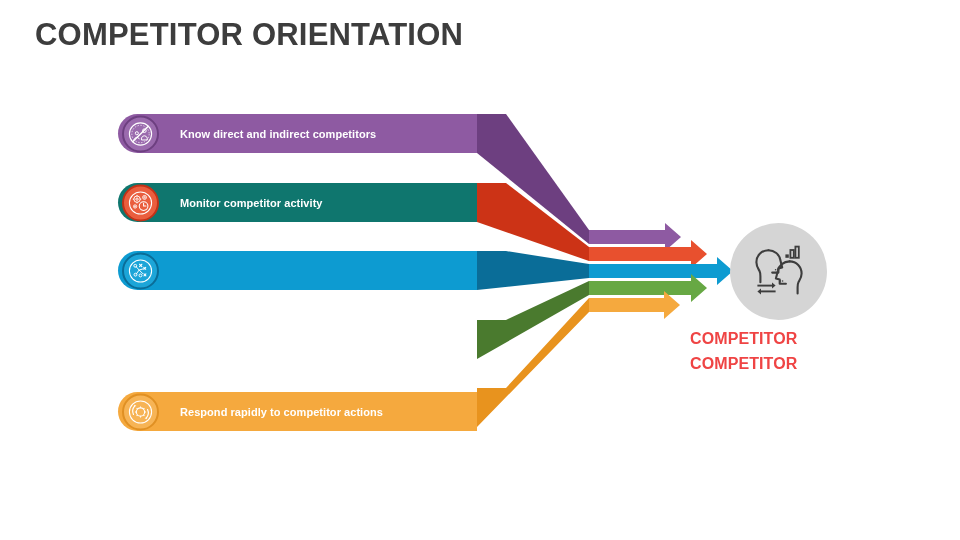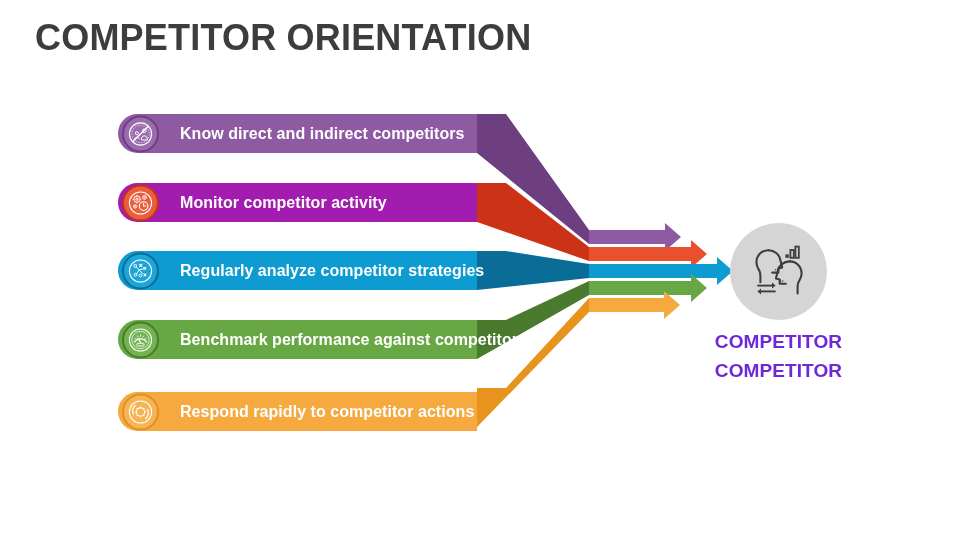--- a/index.html
+++ b/index.html
@@ -14,21 +14,21 @@
   #slide{
     position:absolute;inset:0;
     width:960px;height:540px;
     background:#ffffff;
   }
 
   
   #page-title{
     position:absolute;
     left:35px;top:18px;
-    font-size:36px;
+    font-size:31px;
     font-weight:bold;
     letter-spacing:0.2px;
     color:#3d3d3d;
     white-space:nowrap;
     line-height:1.1;
   }
 
   
   #diagram{
     position:absolute;
@@ -49,21 +49,21 @@
     height:39px;
     border-top-left-radius:20px;
     border-bottom-left-radius:20px;
     display:flex;
     align-items:center;
     box-sizing:border-box;
   }
   .bar-label{
     margin-left:62px;
     color:#ffffff;
-    font-size:16px;
+    font-size:11px;
     font-weight:bold;
     letter-spacing:0.05px;
     white-space:nowrap;
   }
 
   
   .icon-badge{
     position:absolute;
     left:4px;
     top:50%;
@@ -85,24 +85,23 @@
     width:97px;height:97px;
     border-radius:50%;
     background:#d5d5d5;
     display:flex;align-items:center;justify-content:center;
   }
   #center-label{
     position:absolute;
     left:-40px;
     top:104px;
     width:177px;
-    text-align:center;
-    font-size:19px;
+    font-size:16px;
     font-weight:bold;
-    color:#6d28d9;
+    color:#ef4444;
     line-height:1.55;
     letter-spacing:0.1px;
   }
   #center-label span{display:block;}
 </style>
 </head>
 <body>
 
 <div id="slide">
 
@@ -149,21 +148,21 @@
 
           <circle cx="18" cy="10.6" r="1.9" fill="none" stroke="#ffffff" stroke-width="1"></circle>
           <path d="M15 18.2 a3.2 3.6 0 0 1 6 0 l0 2 l-6 0 z" fill="none" stroke="#ffffff" stroke-width="1"></path>
 
           <line x1="5.6" y1="22.4" x2="22.4" y2="5.6" stroke="#ffffff" stroke-width="1.5"></line>
         </svg>
       </div>
       <span class="bar-label">Know direct and indirect competitors</span>
     </div>
 
-    <div class="bar" style="top:183px;background:#a21caf;">
+    <div class="bar" style="top:183px;background:#0f766e;">
       <div class="icon-badge" style="background:#EA5E3E;border:2px solid #C33217;">
         <svg width="27" height="27" viewBox="0 0 28 28">
           <circle cx="14" cy="14" r="11.5" fill="none" stroke="#ffffff" stroke-width="1.1"></circle>
 
           <g stroke="#ffffff" stroke-width="1" fill="none">
             <circle cx="10.4" cy="10" r="3.3"></circle>
             <circle cx="10.4" cy="10" r="1.2"></circle>
             <line x1="10.4" y1="5.6" x2="10.4" y2="7"></line>
             <line x1="10.4" y1="13" x2="10.4" y2="14.4"></line>
             <line x1="6" y1="10" x2="7.4" y2="10"></line>
@@ -202,42 +201,22 @@
           <g stroke="#ffffff" stroke-width="1.1" stroke-linecap="round">
             <line x1="13" y1="7" x2="15.4" y2="9.4"></line>
               <line x1="15.4" y1="7" x2="13" y2="9.4"></line>
             <line x1="17.4" y1="10.2" x2="19.4" y2="12.2"></line>
               <line x1="19.4" y1="10.2" x2="17.4" y2="12.2"></line>
             <line x1="17.6" y1="17" x2="19.6" y2="19"></line>
               <line x1="19.6" y1="17" x2="17.6" y2="19"></line>
           </g>
         </svg>
       </div>
-      <span class="bar-label">Regularly analyze competitor strategies</span>
-    </div>
-
-    <div class="bar" style="top:320px;background:#67A844;">
-      <div class="icon-badge" style="background:#74B352;border:2px solid #4A7A2E;">
-        <svg width="27" height="27" viewBox="0 0 28 28">
-          <circle cx="14" cy="14" r="11.5" fill="none" stroke="#ffffff" stroke-width="1.1"></circle>
-          <circle cx="14" cy="14" r="9" fill="none" stroke="#ffffff" stroke-width="0.7"></circle>
-          <path d="M7.4 16.6 a7.6 7.6 0 0 1 13.2 0" fill="none" stroke="#ffffff" stroke-width="1.2"></path>
-          <g stroke="#ffffff" stroke-width="0.9" stroke-linecap="round">
-            <line x1="8.5" y1="12.4" x2="9.7" y2="12.9"></line>
-            <line x1="10.8" y1="9.8" x2="11.6" y2="10.8"></line>
-            <line x1="14" y1="8.8" x2="14" y2="10.1"></line>
-            <line x1="17.2" y1="9.8" x2="16.4" y2="10.8"></line>
-            <line x1="19.5" y1="12.4" x2="18.3" y2="12.9"></line>
-          </g>
-          <line x1="14" y1="16.2" x2="11.4" y2="12.6" stroke="#ffffff" stroke-width="1.2" stroke-linecap="round"></line>
-          <rect x="10.4" y="17.4" width="7.2" height="2.8" rx="0.6" fill="none" stroke="#ffffff" stroke-width="1"></rect>
-        </svg>
-      </div>
-      <span class="bar-label">Benchmark performance against competitors</span>
-    </div>
+    </div>
+
 
     <div class="bar" style="top:392px;background:#F5A93E;">
       <div class="icon-badge" style="background:#F7B455;border:2px solid #E09023;">
         <svg width="27" height="27" viewBox="0 0 28 28">
           <circle cx="14" cy="14" r="11.5" fill="none" stroke="#ffffff" stroke-width="1.1"></circle>
 
           <g fill="none" stroke="#ffffff" stroke-width="1.1">
             <circle cx="14" cy="14" r="4.3"></circle>
             <line x1="14" y1="8.3" x2="14" y2="9.7"></line>
             <line x1="14" y1="18.3" x2="14" y2="19.7"></line>

